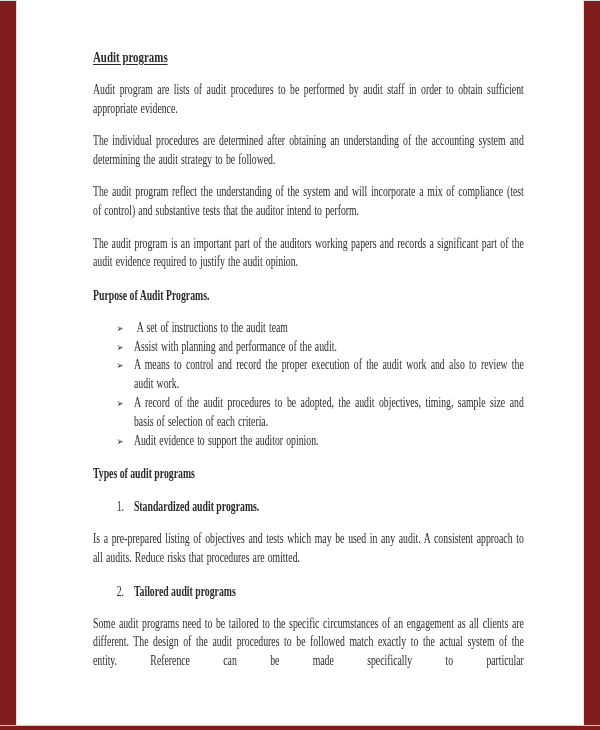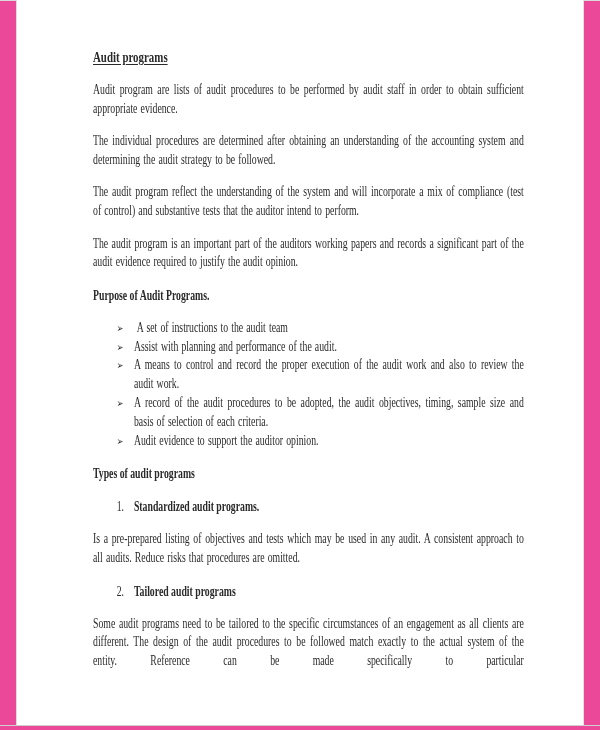--- a/index.html
+++ b/index.html
@@ -3,21 +3,21 @@
 <meta charset="utf-8">
 <style>
   * { margin: 0; padding: 0; box-sizing: border-box; }
   html, body {
     width: 600px; height: 730px;
     background: #ffffff;
     font-family: "Liberation Serif", "DejaVu Serif", serif;
     color: #2a2a2a;
     overflow: hidden;
   }
-  .stage { position: relative; width: 600px; height: 730px; background: #ec4899; }
+  .stage { position: relative; width: 600px; height: 730px; background: #7f1d1d; }
 
   .hairline { position: absolute; left: 0; width: 600px; height: 1px; background: #d9d9d9; }
   .hairline.top { top: 0; }
   .hairline.bottom { top: 725px; background: #cfcfcf; }
 
   .page {
     position: absolute; left: 16px; top: 0;
     width: 568px; height: 725px;
     background: #ffffff;
     border-left: 1px solid #dcdcdc;

